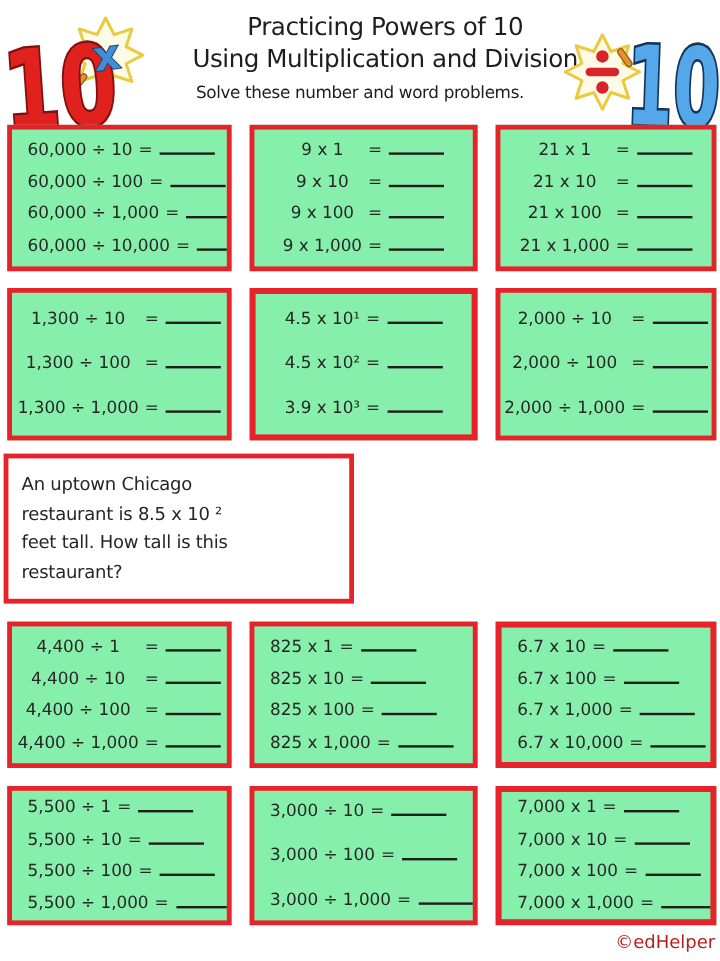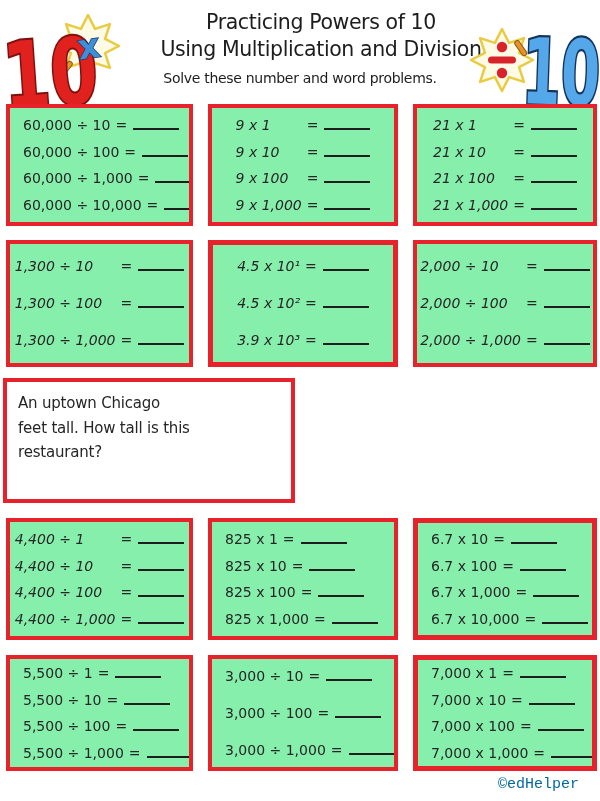--- a/index.html
+++ b/index.html
@@ -26,35 +26,35 @@
   #row5 { top:655px; left:6px; width:591px; height:116px; grid-template-columns:187px 190px 184px; }
   .pbox {
     border:4px solid var(--red,#e8222a); background:#86efac; box-sizing:border-box;
     display:flex; flex-direction:column; justify-content:center; overflow:hidden;
   }
   #row4 .pbox:nth-child(3), #row5 .pbox:nth-child(3), #row2 .pbox:nth-child(2) { border-width:5px; }
   .lines4 { font-size:14px; line-height:26.5px; }
   .lines3 { font-size:14px; line-height:37px; }
   .eq-table { display:table; margin:0 auto; }
   .eq-table .eq-line { display:table-row; white-space:nowrap; }
-  .eq-table .lhs { display:table-cell; text-align:left;font-style:italic; }
+  .eq-table .lhs { display:table-cell; text-align:center; }
   .eq-table .eqsign { display:table-cell; padding:0 6px 0 5px; }
   .eq-table .blankcell { display:table-cell; }
   .eq-flow { padding-left:13px; }
   .eq-flow .eq-line { white-space:nowrap; }
   .eq-flow .eqsign { padding:0 6px 0 5px; }
   .blank { display:inline-block; width:46px; height:12px; border-bottom:2.5px solid #1e1e1e; }
   
   .wpbox {
     border:4px solid var(--red,#e8222a); background:#fff; box-sizing:border-box;
     padding:9px 10px 0 11px; font-size:15px; line-height:24.5px; letter-spacing:-0.2px; overflow:hidden;
   }
   #row3 .wpbox:nth-child(2) { border-width:5px; padding-left:23px; }
   
-  .credit { position:absolute; top:776px; right:21px; font-size:15px; color:#0369a1;font-family:Liberation Mono, monospace; }
+  .credit { position:absolute; top:776px; right:4px; font-size:15px; color:#b91c1c; }
 </style>
 </head>
 <body>
 
 <div class="page" style="--red: #e8222a; --ink: #262626; --graphic_red: #e0211e; --graphic_blue: #54a7e8; --starburst_yellow: #e9cb42;">
 
   <div class="header">
 
     <svg class="gfx left" width="128" height="94" viewBox="0 0 128 94" aria-hidden="true">
       <polygon points="119,34 105.1,41.1 109.9,55.9 95.1,51.1 88,65 80.9,51.1 66.1,55.9 70.9,41.1 57,34 70.9,26.9 66.1,12.1 80.9,16.9 88,3 95.1,16.9 109.9,12.1 105.1,26.9" fill="#fdfae6" stroke="#e9cb42" stroke-width="2.5" stroke-linejoin="round"></polygon>
@@ -196,20 +196,21 @@
             <span class="lhs">2,000 ÷ 1,000</span>
             <span class="eqsign">=</span>
             <span class="blankcell"><span class="blank"></span></span>
           </div>
         </div>
       </div>
     </div>
   <div class="row" id="row3">
       <div class="wpbox">
         <div class="wp-line">An uptown Chicago</div>
+        <div class="wp-line">restaurant is 8.5 x 10 ²</div>
         <div class="wp-line">feet tall. How tall is this</div>
         <div class="wp-line">restaurant?</div>
       </div>
     </div>
   <div class="row" id="row4">
       <div class="pbox lines4">
         <div class="eq-table">
           <div class="eq-line">
             <span class="lhs">4,400 ÷ 1</span>
             <span class="eqsign">=</span>

